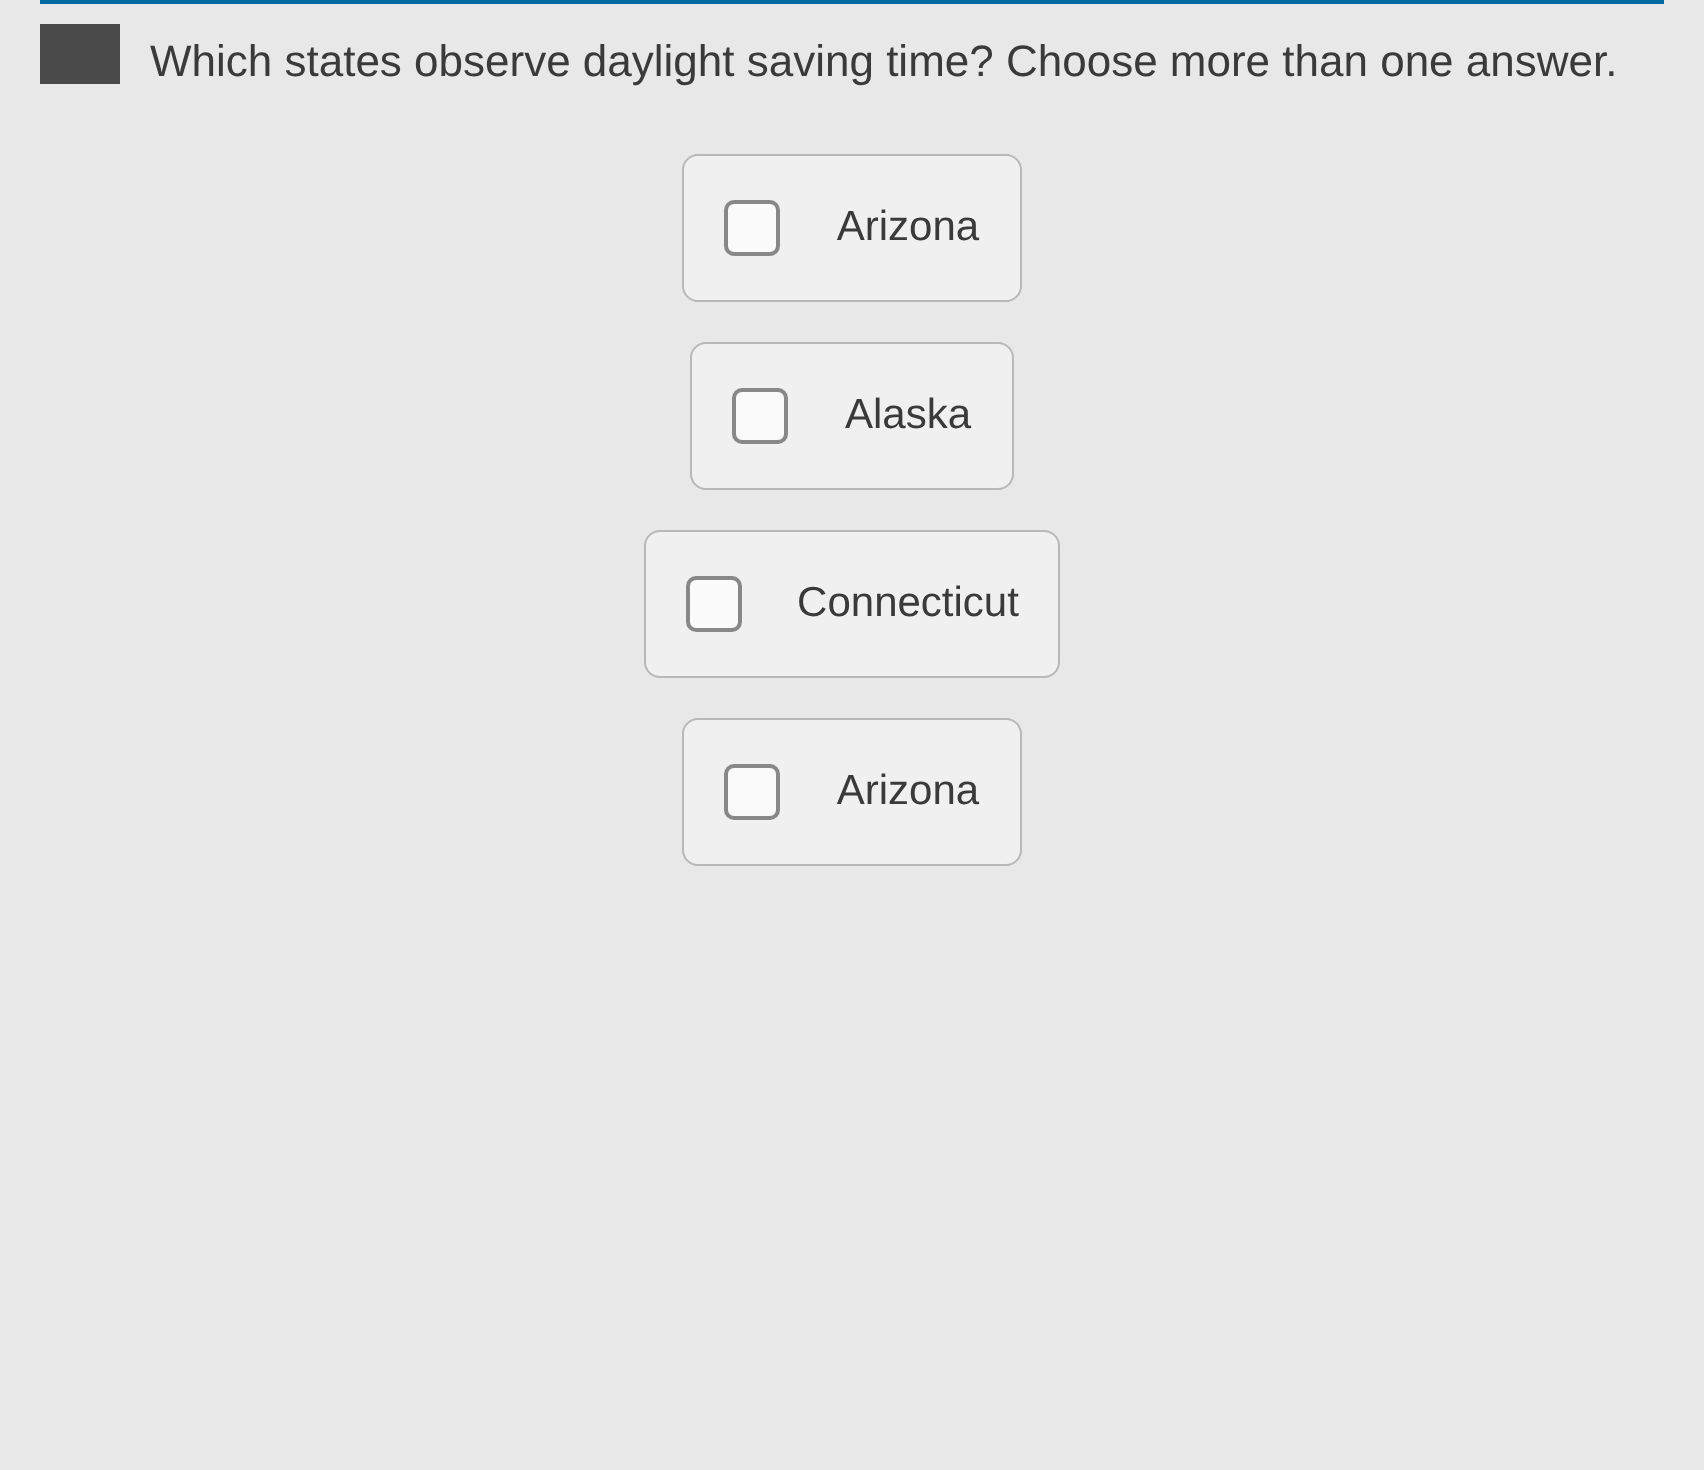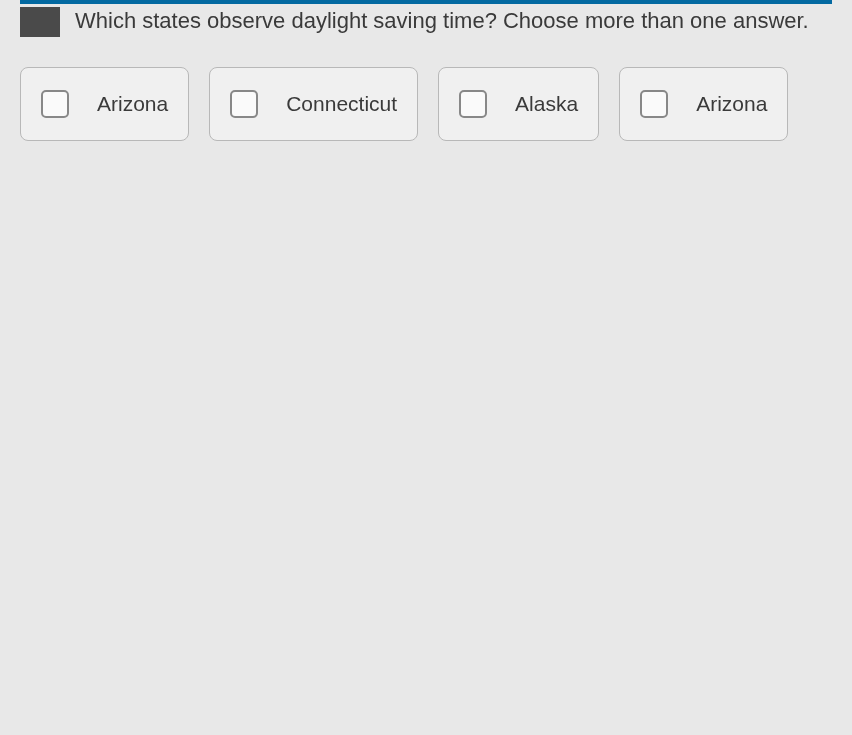--- a/index.html
+++ b/index.html
@@ -12,41 +12,41 @@
       background: #e8e8e8;
       width: 852px;
       height: 735px;
       overflow: hidden;
     }
     .question-container {
       padding: 0 20px 20px 20px;
     }
     .question-header {
       display: flex;
-      align-items: flex-end;
-      padding: 0 0 20px 0;
-      border-top: 4px solid #0369a1;
+      align-items: flex-start;
+      padding: 12px 0 20px 0;
+      border-top: 2px solid #0369a1;
     }
     .question-number {
       width: 40px;
       height: 30px;
       background: #4a4a4a;
       margin-right: 15px;
       margin-top: -2px;
       flex-shrink: 0;
     }
     .question-text {
       font-size: 22px;
       color: #3a3a3a;
       line-height: 1.4;
       padding-top: 2px;
     }
     .options-list {
       display: flex;
-      flex-direction: row;
+      flex-direction: column;
       gap: 20px;
       padding-top: 10px;
       align-items: center;
     }
     .option-item {
       display: flex;
       align-items: center;
       background: #f0f0f0;
       border: 1px solid #b8b8b8;
       border-radius: 8px;
@@ -76,24 +76,24 @@
     <div class="question-text">Which states observe daylight saving time? Choose more than one answer.</div>
   </div>
 
   <div class="options-list">
     <div class="option-item">
       <div class="checkbox"></div>
       <div class="option-label">Arizona</div>
     </div>
     <div class="option-item">
       <div class="checkbox"></div>
-      <div class="option-label">Connecticut</div>
+      <div class="option-label">Alaska</div>
     </div>
     <div class="option-item">
       <div class="checkbox"></div>
-      <div class="option-label">Alaska</div>
+      <div class="option-label">Connecticut</div>
     </div>
     <div class="option-item">
       <div class="checkbox"></div>
       <div class="option-label">Arizona</div>
     </div>
   </div>
 </div>
 
 </body></html>

